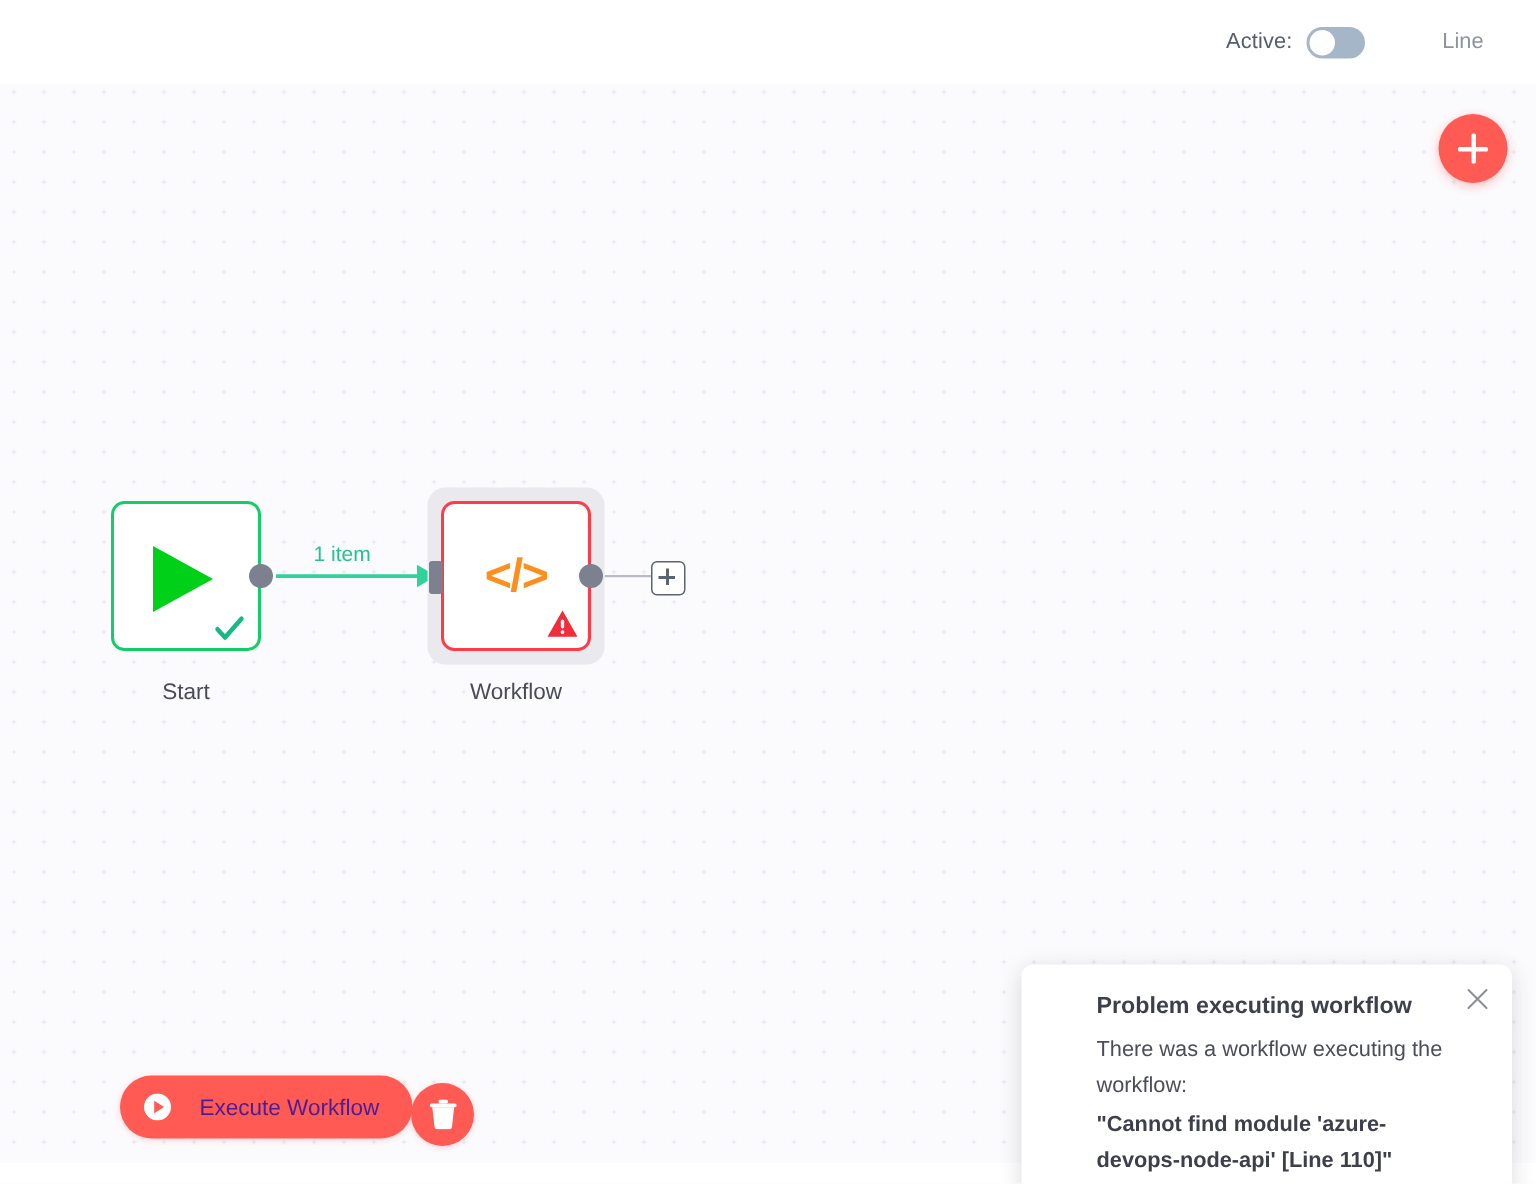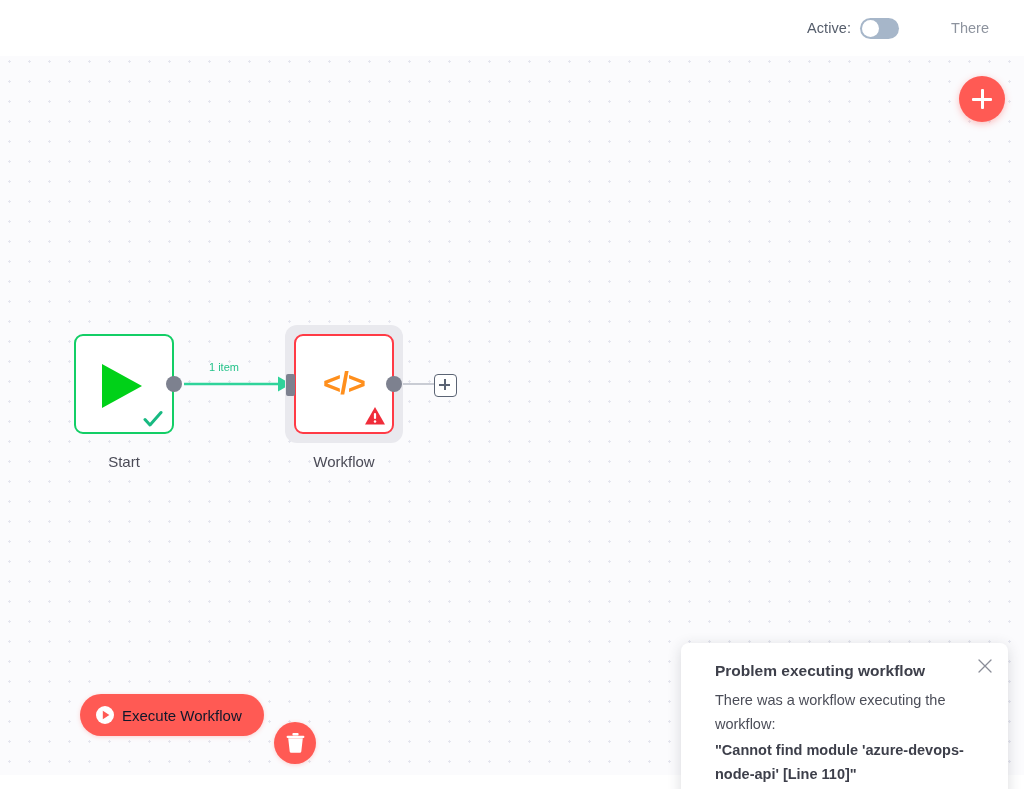--- a/index.html
+++ b/index.html
@@ -245,21 +245,21 @@
     left: 0; top: 0;
     width: 1024px;
     height: 719px;
     overflow: visible;
     pointer-events: none;
   }
   .edge-label {
     position: absolute;
     left: 209px;
     top: 305px;
-    font-size: 11px;
+    font-size: 14px;
     color: #25c28a;
     white-space: nowrap;
   }
 
   
   .add-next-btn {
     position: absolute;
     left: 434px;
     top: 318px;
     width: 21px;
@@ -275,28 +275,28 @@
     position: absolute;
     background: #5b6474;
   }
   .add-next-btn::before { left: 4px; top: 8.5px; width: 11px; height: 2px; }
   .add-next-btn::after  { left: 8.5px; top: 4px; width: 2px; height: 11px; }
 
   
   .exec-btn {
     position: absolute;
     left: 80px;
-    top: 638px;
+    top: 661px;
     height: 42px;
     padding: 0 22px 0 16px;
     display: flex;
     align-items: center;
-    gap: 8px;
+    gap: 19px;
     background: #ff5a54;
-    color: #0f172a;
+    color: #4c1d95;
     border: none;
     border-radius: 21px;
     font-size: 15px;
     font-family: "Liberation Sans", sans-serif;
     cursor: pointer;
     box-shadow: 0 1px 4px rgba(255, 90, 84, 0.25);
     z-index: 8;
   }
   .exec-play {
     width: 18px; height: 18px;
@@ -345,21 +345,21 @@
   .toast-icon svg { display: block; }
   .toast-close {
     position: absolute;
     right: 14px;
     top: 14px;
     width: 18px;
     height: 18px;
     cursor: pointer;
   }
   .toast-body {
-    margin-left: 16px;
+    margin-left: 32px;
     margin-right: 24px;
   }
   .toast-title {
     font-size: 15.5px;
     font-weight: bold;
     color: #3d3f4a;
     line-height: 20px;
     margin-bottom: 7px;
   }
   .toast-text {
@@ -381,21 +381,21 @@
 <div id="app">
 
   <div class="header">
     <div class="header-right">
       <div class="active-wrap">
         <span class="active-label">Active:</span>
         <div class="toggle">
           <div class="knob"></div>
         </div>
       </div>
-      <span class="saved-label">There</span>
+      <span class="saved-label">Line</span>
     </div>
   </div>
 
   <div class="canvas">
     <div class="canvas-inner">
 
       <div class="fab-add"></div>
 
       <svg class="edge-svg">
         <line x1="184" y1="328" x2="278" y2="328" stroke="#2fd39a" stroke-width="2.5"></line>

